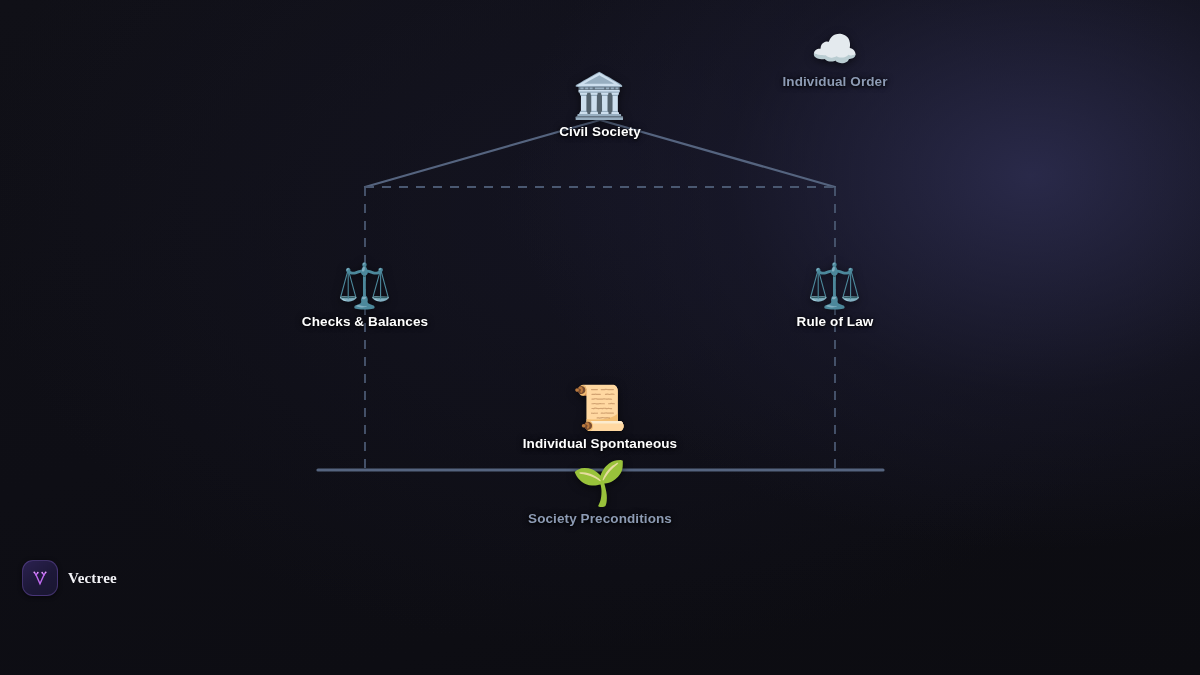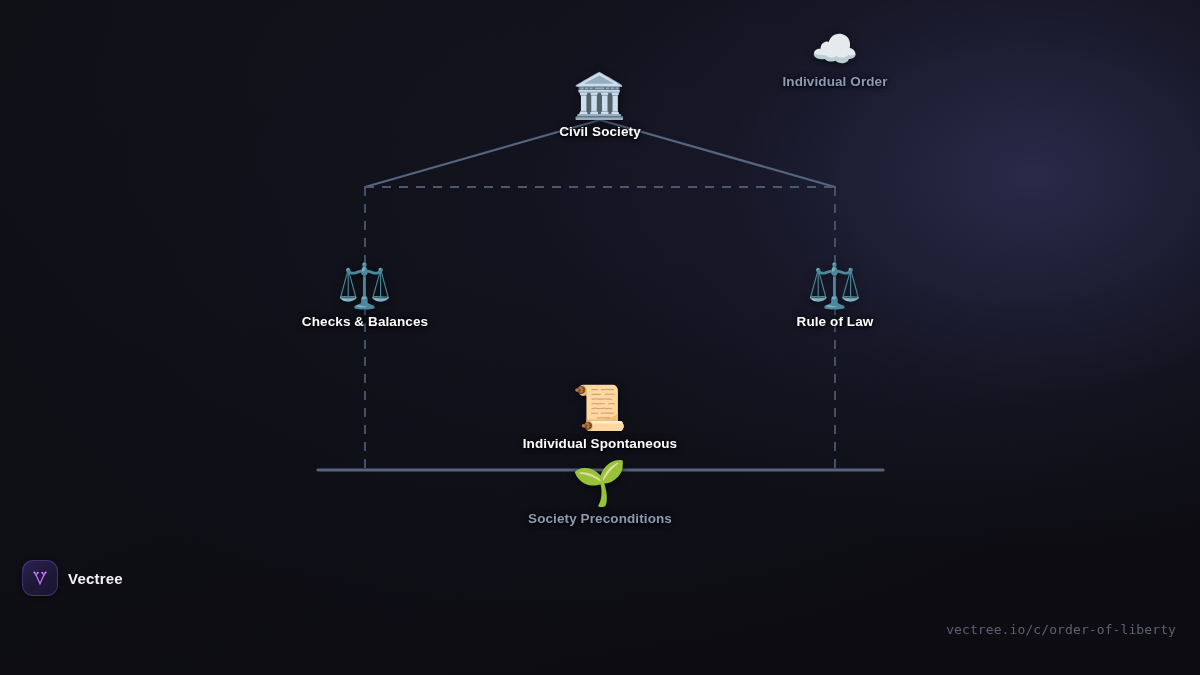--- a/index.html
+++ b/index.html
@@ -99,21 +99,21 @@
     height: 34px;
     border-radius: 11px;
     background: linear-gradient(145deg, #2b2150 0%, #1d1838 55%, #191630 100%);
     border: 1px solid rgba(150,110,230,0.30);
     display: flex;
     align-items: center;
     justify-content: center;
     box-shadow: 0 1px 4px rgba(0,0,0,0.6);
   }
   #brand-name {
-    font-family: Liberation Sans, sans-serif;
+    font-family: Liberation Serif, serif;
     font-size: 15px;
     font-weight: bold;
     color: #f2f2f6;
     letter-spacing: 0.2px;
   }
   #title {
     position: absolute;
     left: 22px;
     top: 47px;
     font-family: "DejaVu Sans Mono", monospace;
@@ -199,17 +199,16 @@
             <circle cx="9.4" cy="5.5" r="1.0"></circle>
             <circle cx="18.8" cy="5.2" r="1.1"></circle>
             <circle cx="14.6" cy="5.5" r="1.0"></circle>
           </g>
         </svg>
       </div>
       <span id="brand-name">Vectree</span>
     </div>
 
 
-    <div id="url">vectree.io/c/order-of-liberty</div>
 
   </div>
 
 </div>
 
 </body></html>

